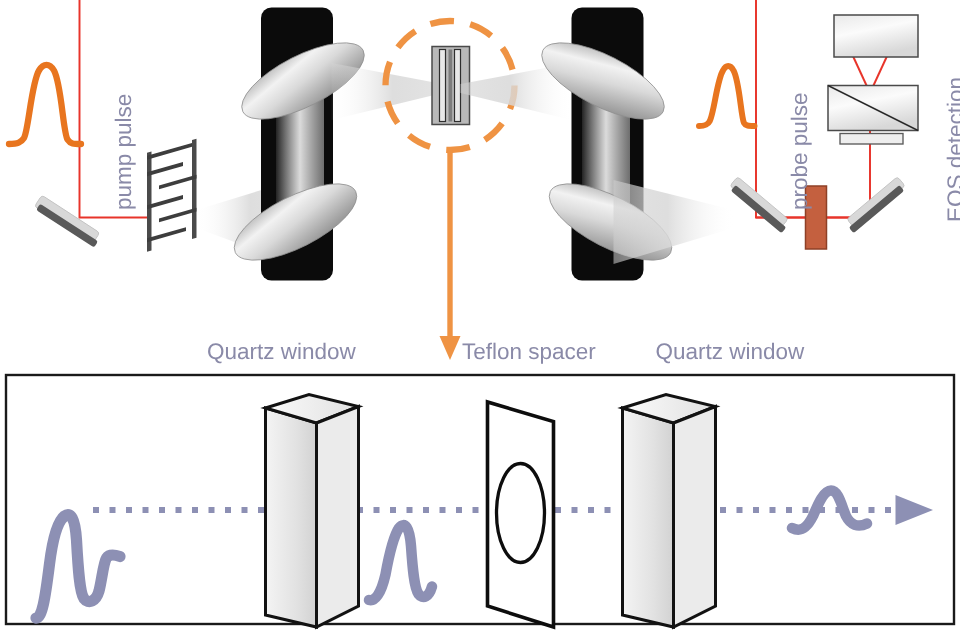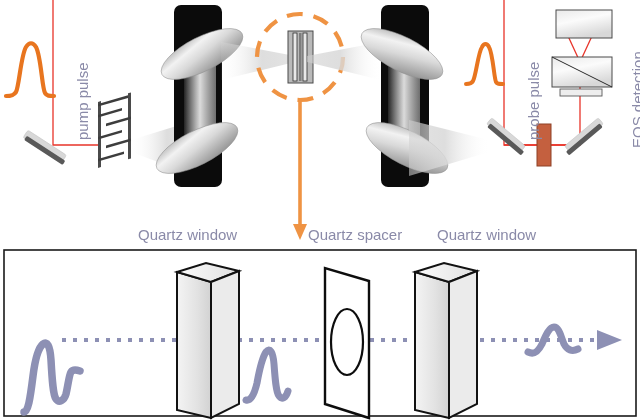--- a/index.html
+++ b/index.html
@@ -188,17 +188,17 @@
   </svg>
 
   <div class="lbl vlbl" style="left:74px;top:140px;transform:rotate(-90deg);">pump pulse</div>
 
   <div class="lbl vlbl" style="left:525px;top:140px;transform:rotate(-90deg);">probe pulse</div>
 
   <div class="lbl vlbl" style="left:629px;top:148px;transform:rotate(-90deg);">EOS detection</div>
 
   <div class="lbl" style="left:138px;top:226px;">Quartz window</div>
 
-  <div class="lbl" style="left:308px;top:226px;">Quartz spacer</div>
+  <div class="lbl" style="left:308px;top:226px;">Teflon spacer</div>
 
   <div class="lbl" style="left:437px;top:226px;">Quartz window</div>
 
 </div>
 
 </body></html>

